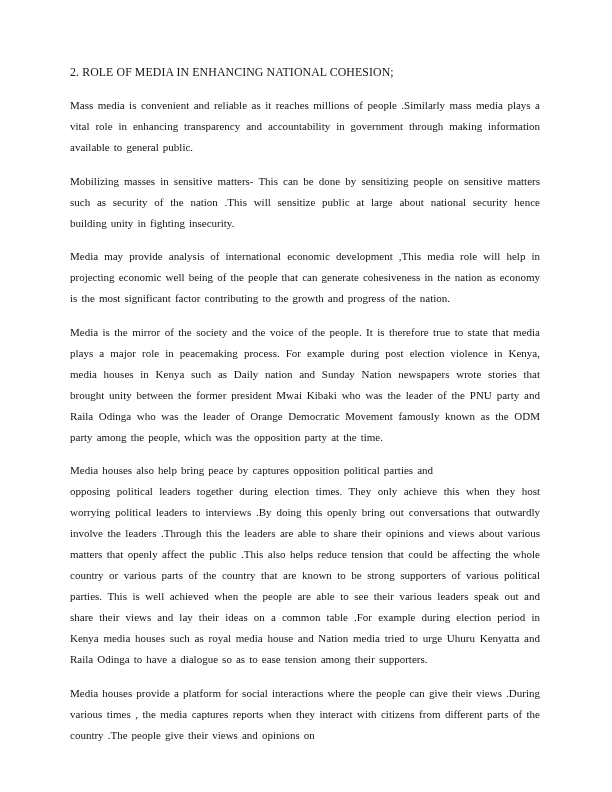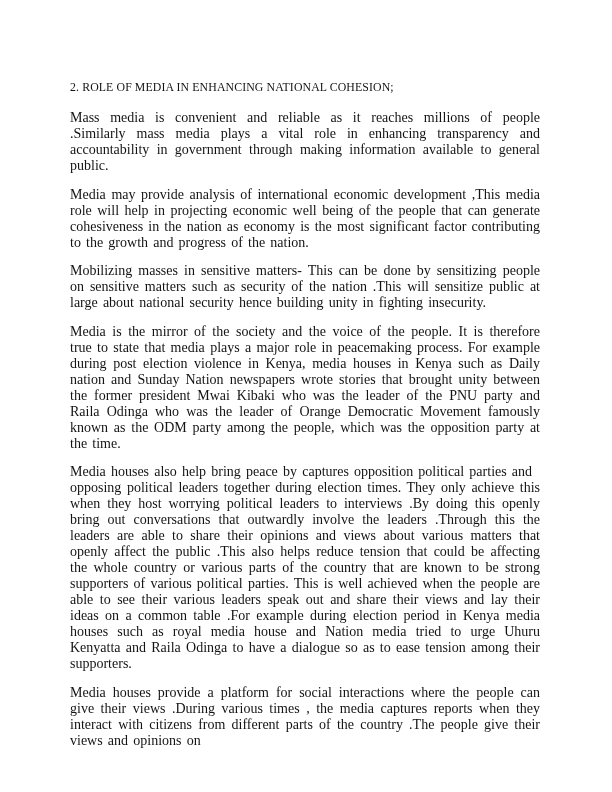--- a/index.html
+++ b/index.html
@@ -14,34 +14,34 @@
     height: 792px;
     background: #ffffff;
     overflow: hidden;
     font-family: "Liberation Serif", "DejaVu Serif", serif;
     color: #131313;
     -webkit-font-smoothing: antialiased;
   }
   .content {
     position: absolute;
     left: 70px;
-    top: 78px;
+    top: 63px;
     width: 470px;
   }
   .doc-heading {
     font-size: 11.8px;
     line-height: 19px;
     font-weight: normal;
     margin: 0 0 13px 0;
     letter-spacing: 0.01em;
     white-space: nowrap;
   }
   .para {
-    font-size: 14px;
-    line-height: 16px;
+    font-size: 11px;
+    line-height: 21px;
     text-align: justify;
     text-justify: inter-word;
     margin: 0 0 12.5px 0;
     word-spacing: 0.12em;
   }
   .para:last-child {
     margin-bottom: 16px;
   }
   .para .seg {
     display: block;
@@ -58,25 +58,25 @@
 <div class="page">
   <div class="content">
 
     <h1 class="doc-heading">2. ROLE OF MEDIA IN ENHANCING NATIONAL COHESION;</h1>
 
     <p class="para">
       <span class="seg">Mass media is convenient and reliable as it reaches millions of people .Similarly mass media plays a vital role in enhancing transparency and accountability in government through making information available to general public.</span>
     </p>
 
     <p class="para">
-      <span class="seg">Media may provide analysis of international economic development ,This media role will help in projecting economic well being of the people that can generate cohesiveness in the nation as economy is the most significant factor contributing to the growth and progress of the nation.</span>
+      <span class="seg">Mobilizing masses in sensitive matters- This can be done by sensitizing people on sensitive matters such as security of the nation .This will sensitize public at large about national security hence building unity in fighting insecurity.</span>
     </p>
 
     <p class="para">
-      <span class="seg">Mobilizing masses in sensitive matters- This can be done by sensitizing people on sensitive matters such as security of the nation .This will sensitize public at large about national security hence building unity in fighting insecurity.</span>
+      <span class="seg">Media may provide analysis of international economic development ,This media role will help in projecting economic well being of the people that can generate cohesiveness in the nation as economy is the most significant factor contributing to the growth and progress of the nation.</span>
     </p>
 
     <p class="para">
       <span class="seg">Media is the mirror of the society and the voice of the people. It is therefore true to state that media plays a major role in peacemaking process. For example during post election violence in Kenya, media houses in Kenya such as Daily nation and Sunday Nation newspapers wrote stories that brought unity between the former president Mwai Kibaki who was the leader of the PNU party and Raila Odinga who was the leader of Orange Democratic Movement famously known as the ODM party among the people, which was the opposition party at the time.</span>
     </p>
 
     <p class="para">
       <span class="seg last-ragged">Media houses also help bring peace by captures opposition political parties and</span>
       <span class="seg">opposing political leaders together during election times. They only achieve this when they host worrying political leaders to interviews .By doing this openly bring out conversations that outwardly involve the leaders .Through this the leaders are able to share their opinions and views about various matters that openly affect the public .This also helps reduce tension that could be affecting the whole country or various parts of the country that are known to be strong supporters of various political parties. This is well achieved when the people are able to see their various leaders speak out and share their views and lay their ideas on a common table .For example during election period in Kenya media houses such as royal media house and Nation media tried to urge Uhuru Kenyatta and Raila Odinga to have a dialogue so as to ease tension among their supporters.</span>
     </p>

